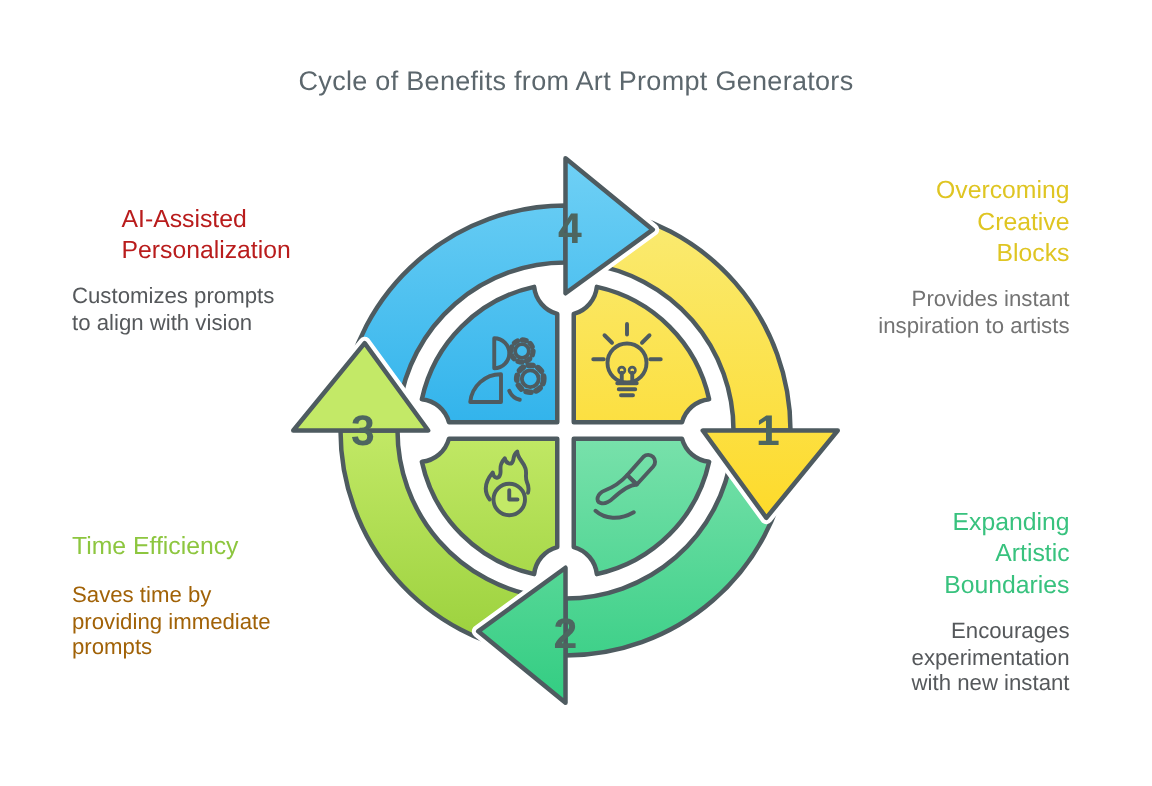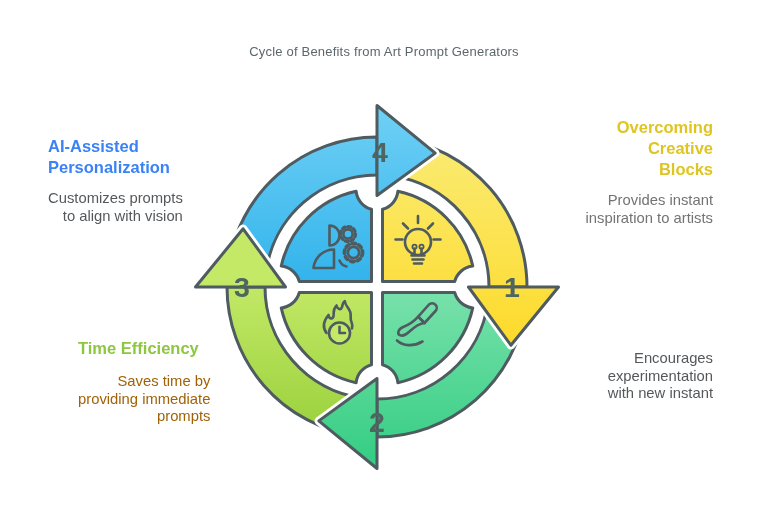--- a/index.html
+++ b/index.html
@@ -1,38 +1,38 @@
 <!DOCTYPE html>
 <html><head>
 <meta charset="utf-8">
 <style>
   html,body{margin:0;padding:0;background:#fff;}
   #page{position:relative;width:768px;height:524px;background:#ffffff;overflow:hidden;
         font-family:"Liberation Sans", sans-serif;}
   .title{position:absolute;left:0;top:44px;width:768px;text-align:center;
-         font-size:13px;font-weight:400;letter-spacing:.2px;}
+         font-size:18px;font-weight:400;letter-spacing:.2px;}
   .benefit{position:absolute;}
-  .benefit h2{margin:0;font-size:16.5px;line-height:21px;font-weight:700;white-space:pre-line;}
-  .benefit p{margin:12px 0 0;font-size:14.8px;line-height:17.5px;white-space:pre-line;text-align:right;}
+  .benefit h2{margin:0;font-size:16.5px;line-height:21px;font-weight:400;white-space:pre-line;}
+  .benefit p{margin:12px 0 0;font-size:14.8px;line-height:17.5px;white-space:pre-line;}
   .tl{left:48px;top:136px;text-align:left;}
   .tr{right:55px;top:117px;text-align:right;}
-  .bl{left:48px;top:338px;text-align:left;margin-left:30px;}
+  .bl{left:48px;top:354px;text-align:left;}
   .bl p{margin-top:14px;}
   .br{right:55px;top:338px;text-align:right;}
   .diagram{position:absolute;left:177px;top:87px;width:400px;height:400px;}
 </style>
 </head>
 <body>
 
 <div id="page">
 
   <div class="title" style="color: rgb(92, 103, 109);">Cycle of Benefits from Art Prompt Generators</div>
 
   <div class="benefit tl">
-    <h2 style="color: #3b82f6;">AI-Assisted
+    <h2 style="color: #b91c1c; margin-left: 33px;">AI-Assisted
 Personalization</h2>
     <p style="color: rgb(85, 88, 91);">Customizes prompts
 to align with vision</p>
   </div>
 
   <div class="benefit tr">
     <h2 style="color: rgb(223, 197, 34);">Overcoming
 Creative
 Blocks</h2>
     <p style="color: #737373;">Provides instant
@@ -40,20 +40,23 @@
   </div>
 
   <div class="benefit bl">
     <h2 style="color: rgb(141, 198, 63);">Time Efficiency</h2>
     <p style="color: #a16207;">Saves time by
 providing immediate
 prompts</p>
   </div>
 
   <div class="benefit br">
+    <h2 style="color: rgb(56, 194, 126);">Expanding
+Artistic
+Boundaries</h2>
     <p style="color: rgb(85, 88, 91);">Encourages
 experimentation
 with new instant</p>
   </div>
 
   <div class="diagram" id="diagram"><svg width="400" height="400" viewBox="0 0 400 400" xmlns="http://www.w3.org/2000/svg">
         <defs>
           <linearGradient id="g_blue" gradientUnits="userSpaceOnUse" x1="0" y1="20" x2="0" y2="205">
             <stop offset="0" stop-color="#6FD0F5"></stop>
             <stop offset="1" stop-color="#2FB2EB"></stop>

